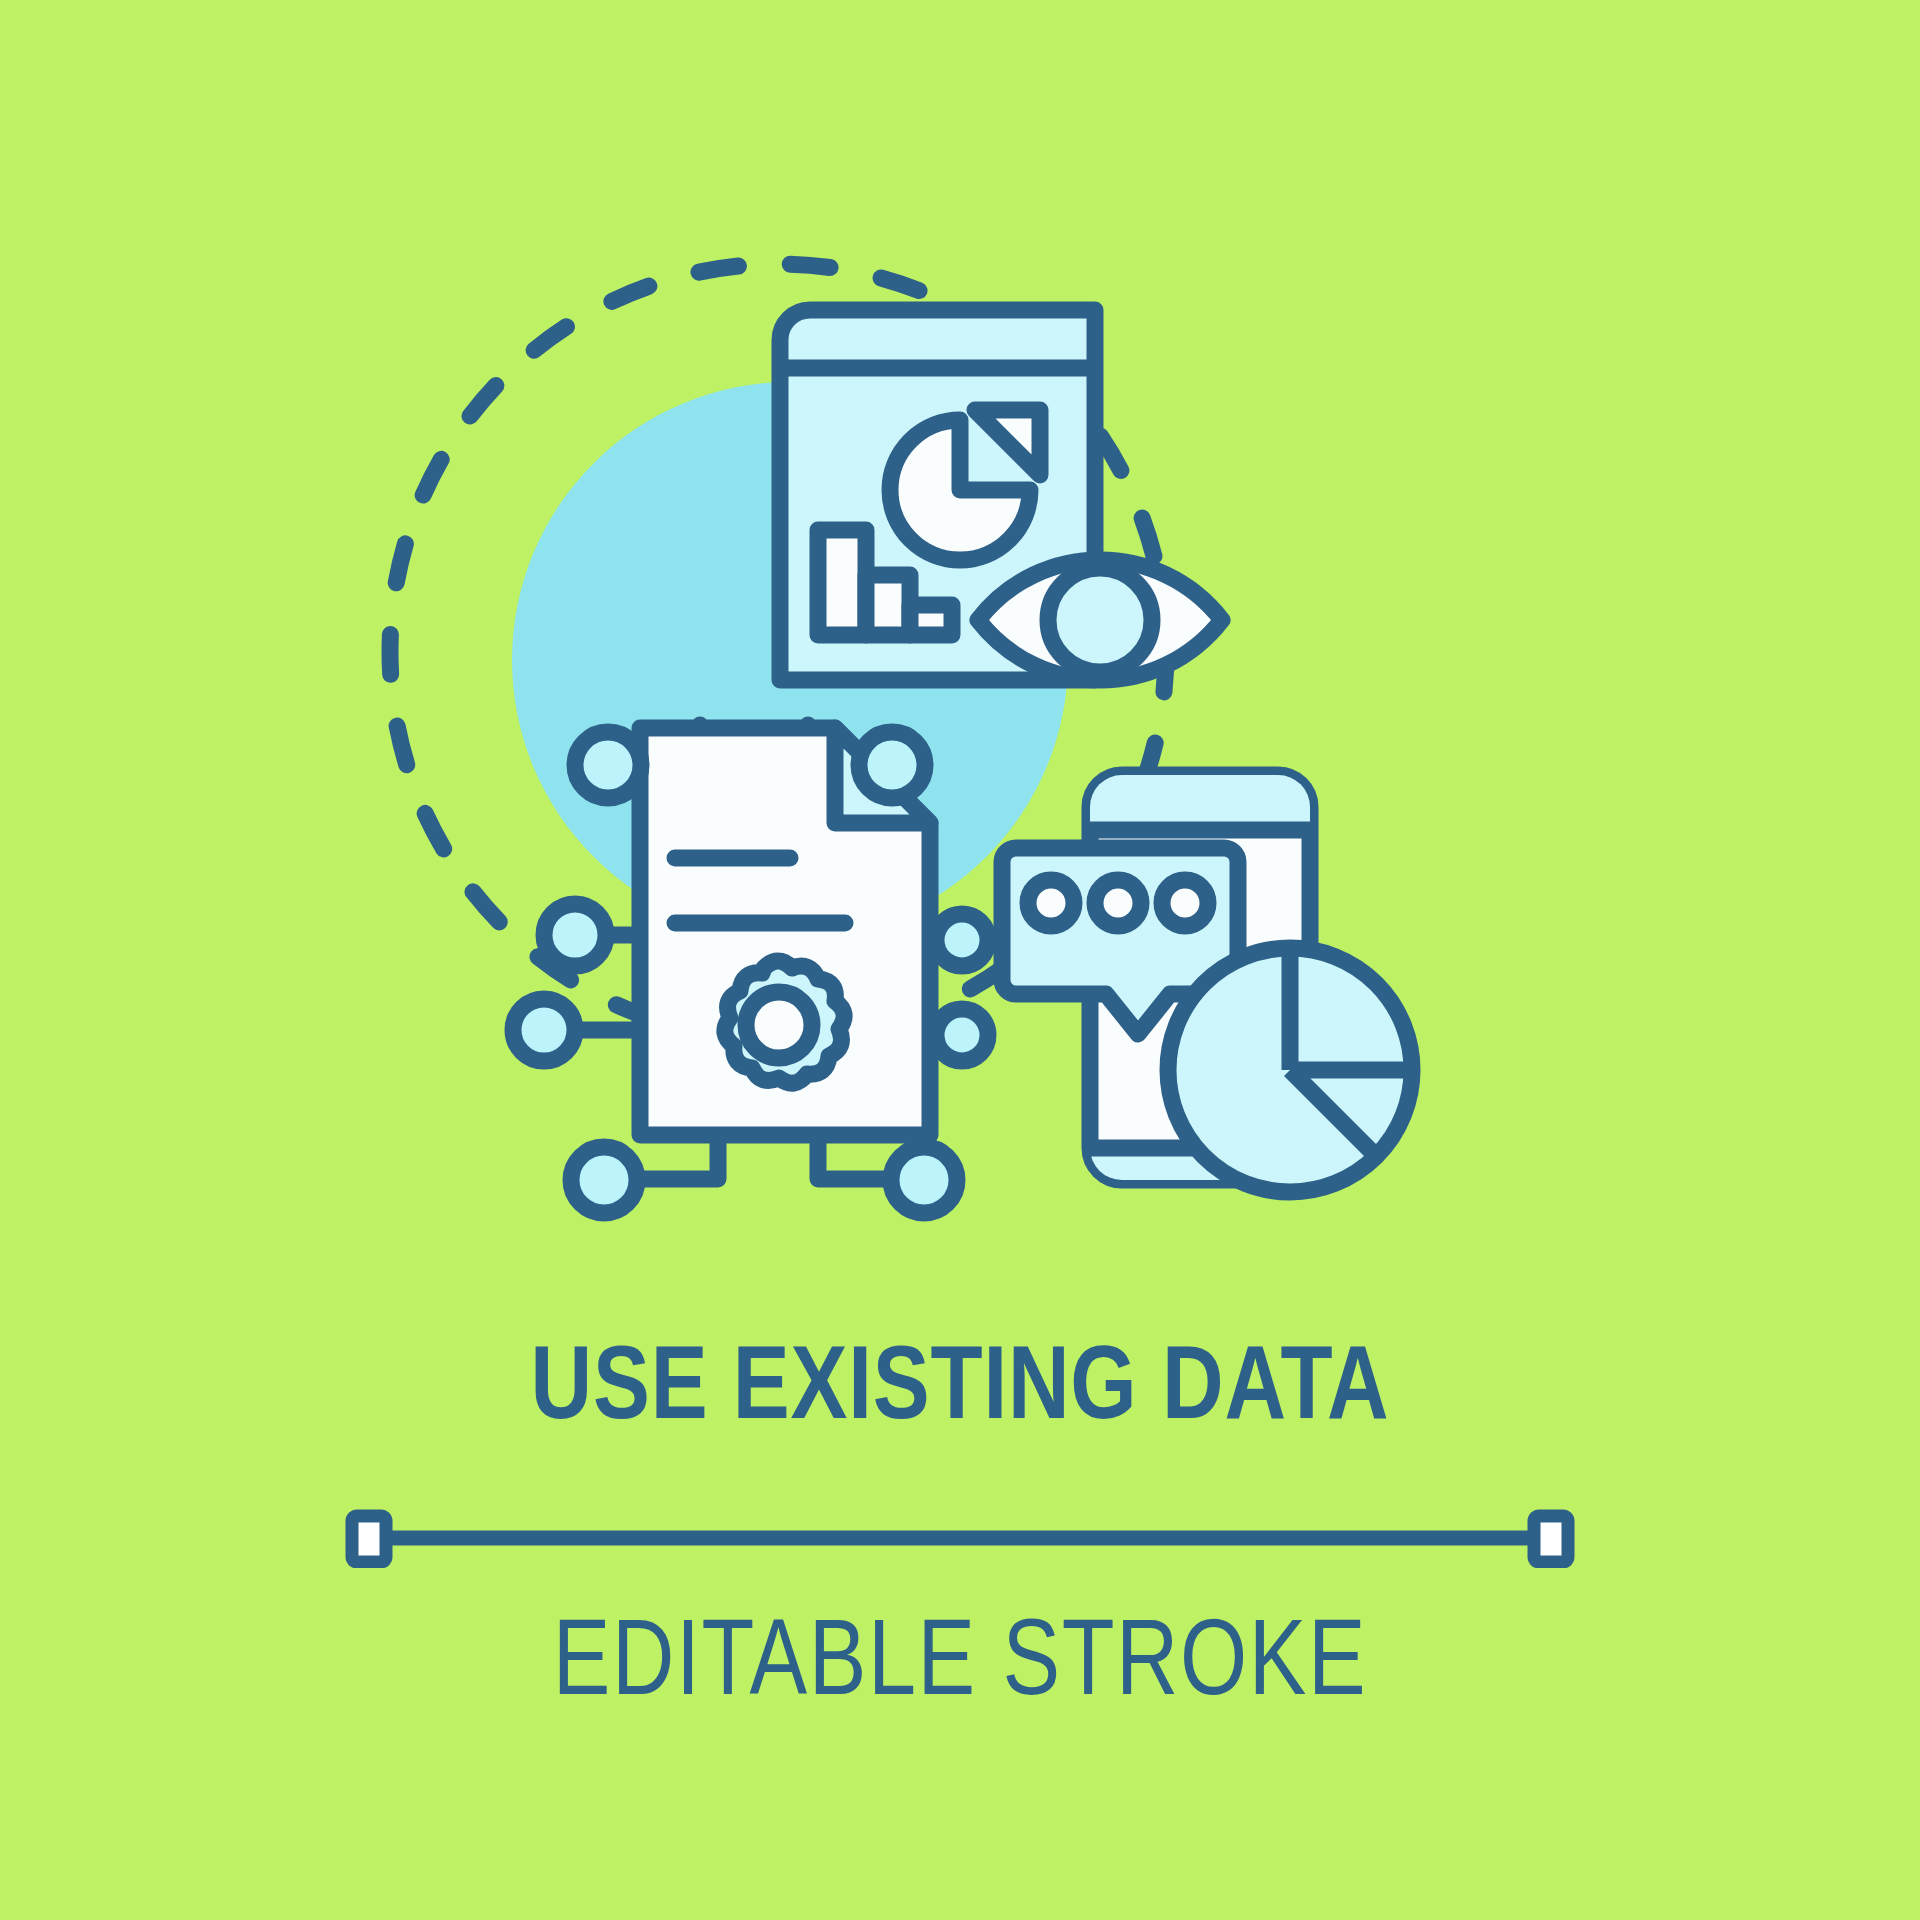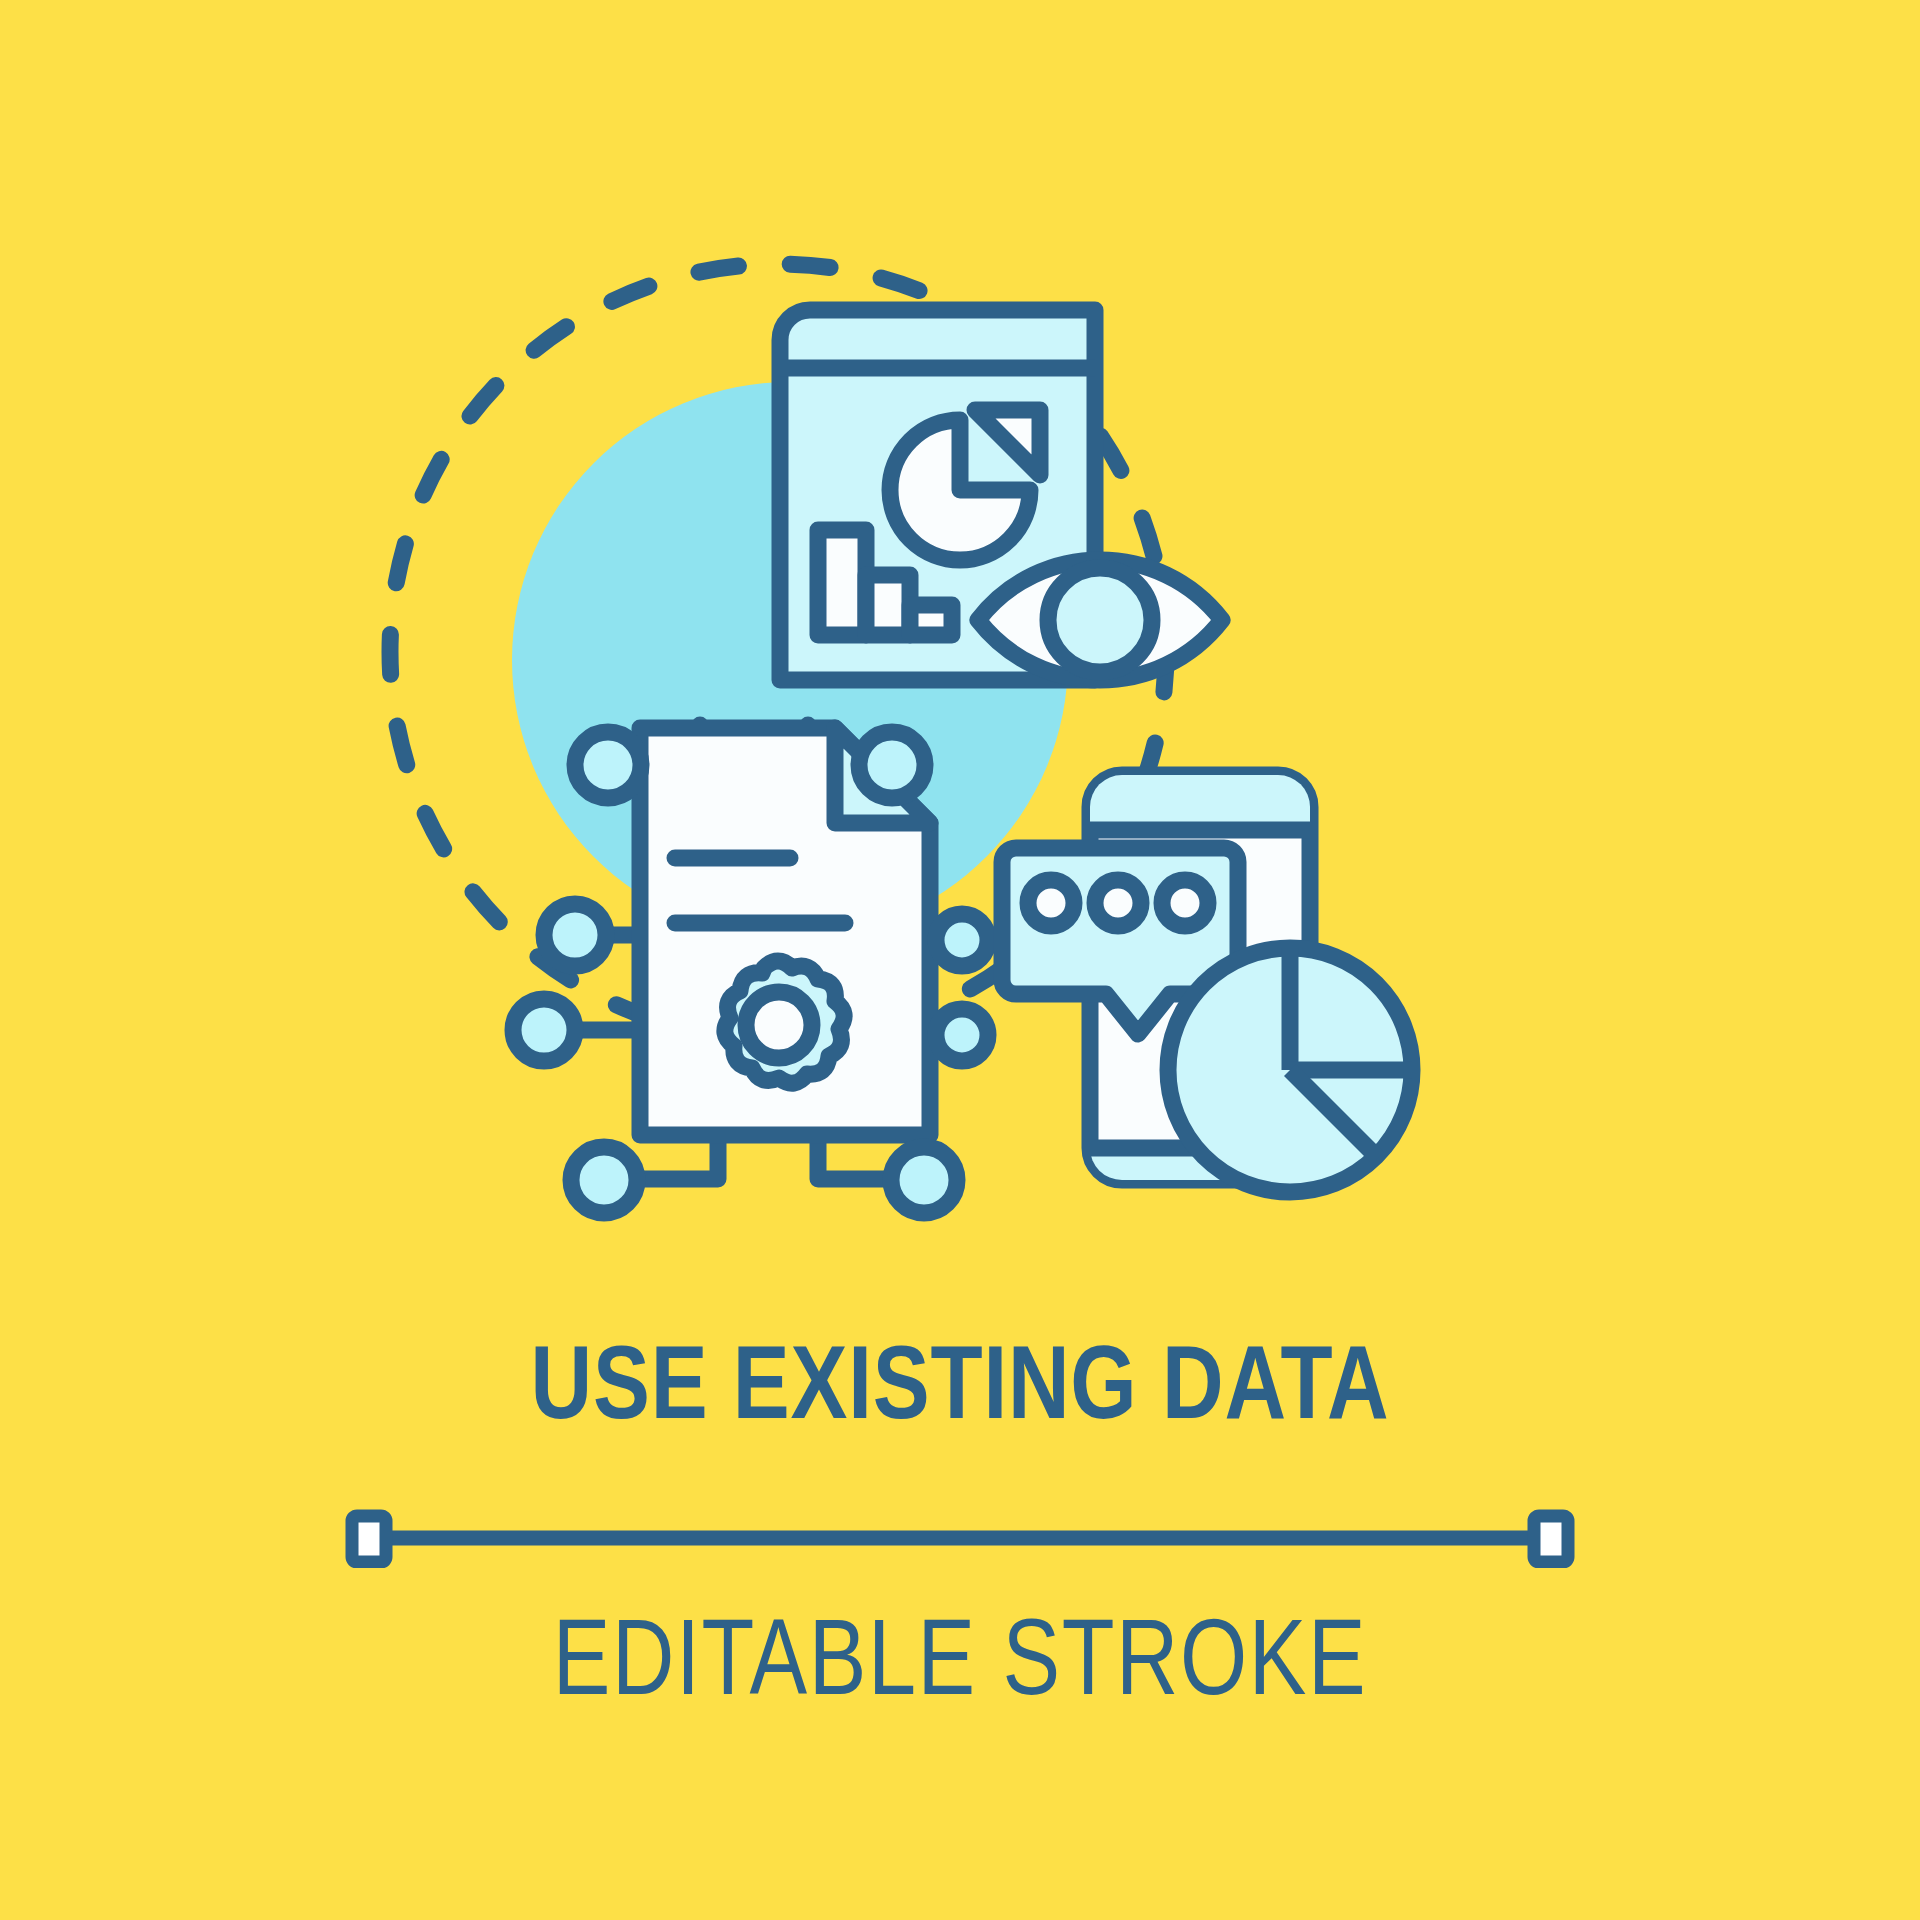--- a/index.html
+++ b/index.html
@@ -10,21 +10,21 @@
   body {
     width: 1920px;
     height: 1920px;
     font-family: "Liberation Sans", sans-serif;
     overflow: hidden;
   }
   .page {
     position: relative;
     width: 1920px;
     height: 1920px;
-    background: #fde047;
+    background: #bef264;
   }
   .illustration {
     position: absolute;
     left: 0;
     top: 0;
     width: 1920px;
     height: 1340px;
   }
   .caption-block {
     position: absolute;

